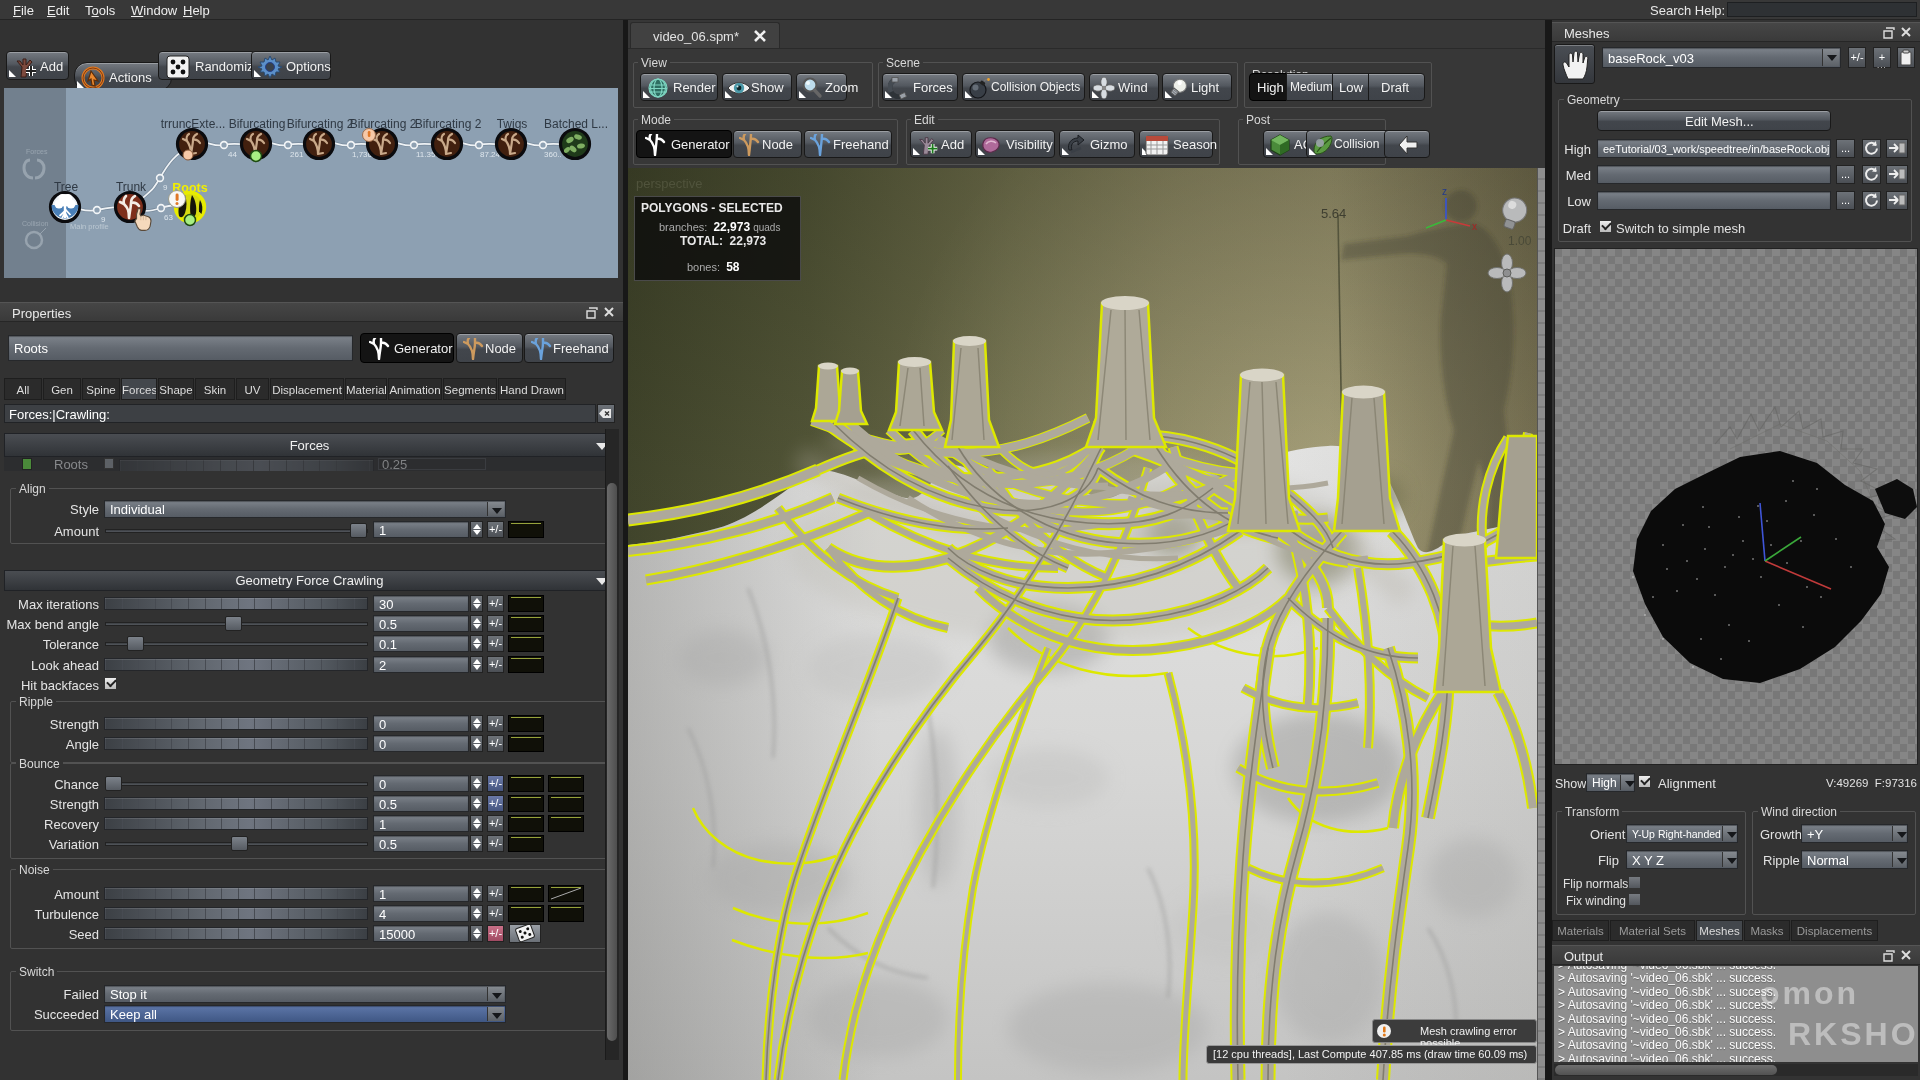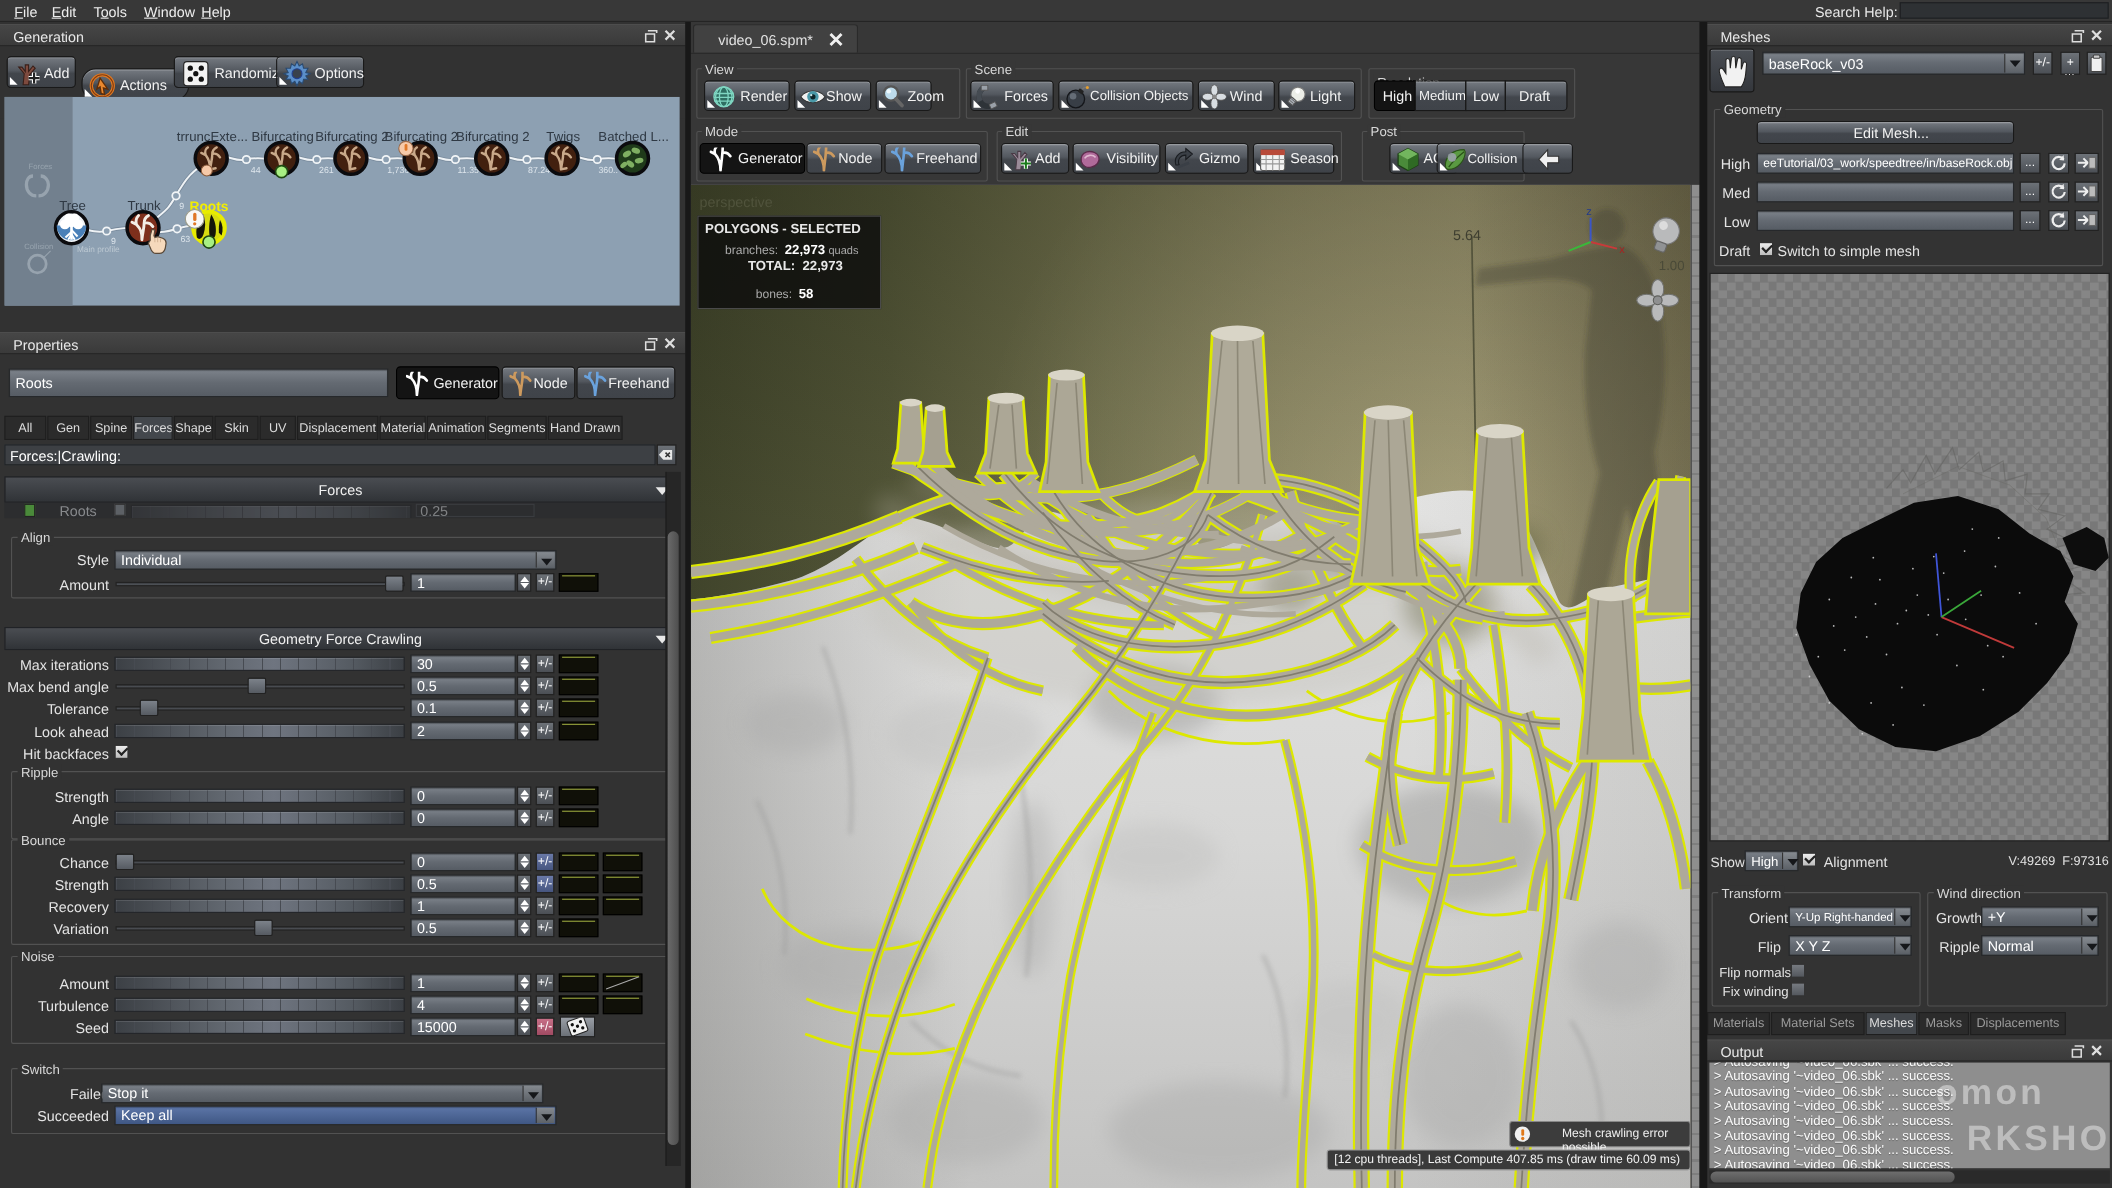--- a/index.html
+++ b/index.html
@@ -51,27 +51,20 @@
     <span style="left:13px"><u>F</u>ile</span>
     <span style="left:47px"><u>E</u>dit</span>
     <span style="left:85px">T<u>o</u>ols</span>
     <span style="left:131px"><u>W</u>indow</span>
     <span style="left:183px"><u>H</u>elp</span>
     <span style="left:1650px;color:#e8e8e8">Search Help:</span>
   </div>
   <div class="darkfield" style="left:1727px;top:2px;width:190px;height:15px;background:#2e3134;"></div>
 
   <div id="leftcol" class="abs" style="left:0;top:20px;width:623px;height:1060px;background:#323232;">
-    <div class="phdr" style="left:0;top:2px;width:623px;">
-        <span class="t">Generation</span>
-      <svg class="picons" viewBox="0 0 30 12">
-          <path d="M2 4h8v7H2z M4 1h8v2" fill="none" stroke="#ddd" stroke-width="1.4"></path>
-          <path d="M20 1l8 8M28 1l-8 8" stroke="#ddd" stroke-width="2"></path>
-        </svg>
-    </div>
     <div id="genbar" class="abs" style="left:0;top:23px;width:623px;height:65px;background:#323232;"></div>
 
     <div class="btn" style="left:6px;top:31px;width:63px;height:29px;">
         <span class="lb" style="left:33px">Add</span>
         <span class="tri"></span>
       <svg class="abs" style="left:6px;top:3px" width="26" height="24" viewBox="0 0 26 24">
           <path d="M8 22 L9 12 L4 6 L7 6 L10 10 L10 4 L13 4 L13 10 L17 5 L19 7 L14 13 L13 22 Z" fill="#7d4a3e" stroke="#3a1f18" stroke-width="1"></path>
           <g stroke="#fff" stroke-width="4">
             <path d="M13 16h10M18 11v10"></path>
           </g>
@@ -495,21 +488,21 @@
                 <circle cx="-4" cy="3" r="1.5"></circle>
                 <circle cx="4" cy="3" r="1.5"></circle>
               </g>
             </g>
           </svg>
       </div>
 
       <div class="grpbox" style="left:10px;top:648px;width:598px;height:60px;"></div>
       <div class="grplabel" style="left:16px;top:642px;background:#323232;padding:0 3px;">Switch</div>
       <div class="rowlabel" style="left:4px;top:664px;">Failed</div>
-      <div class="field" style="left:92px;top:662px;width:402px;height:18px;">
+      <div class="field" style="left:104px;top:662px;width:402px;height:18px;">
           <span class="tx">Stop it</span>
           <span class="drop"></span>
         </div>
       <div class="rowlabel" style="left:4px;top:684px;">Succeeded</div>
       <div class="field" style="left:104px;top:682px;width:402px;height:18px;background:linear-gradient(#5d76a8,#3f5784);">
           <span class="tx">Keep all</span>
           <span class="drop"></span>
         </div>
 
       <div class="abs" style="left:605px;top:106px;width:14px;height:631px;background:#262626;border-left:1px solid #1b1b1b;"></div>

